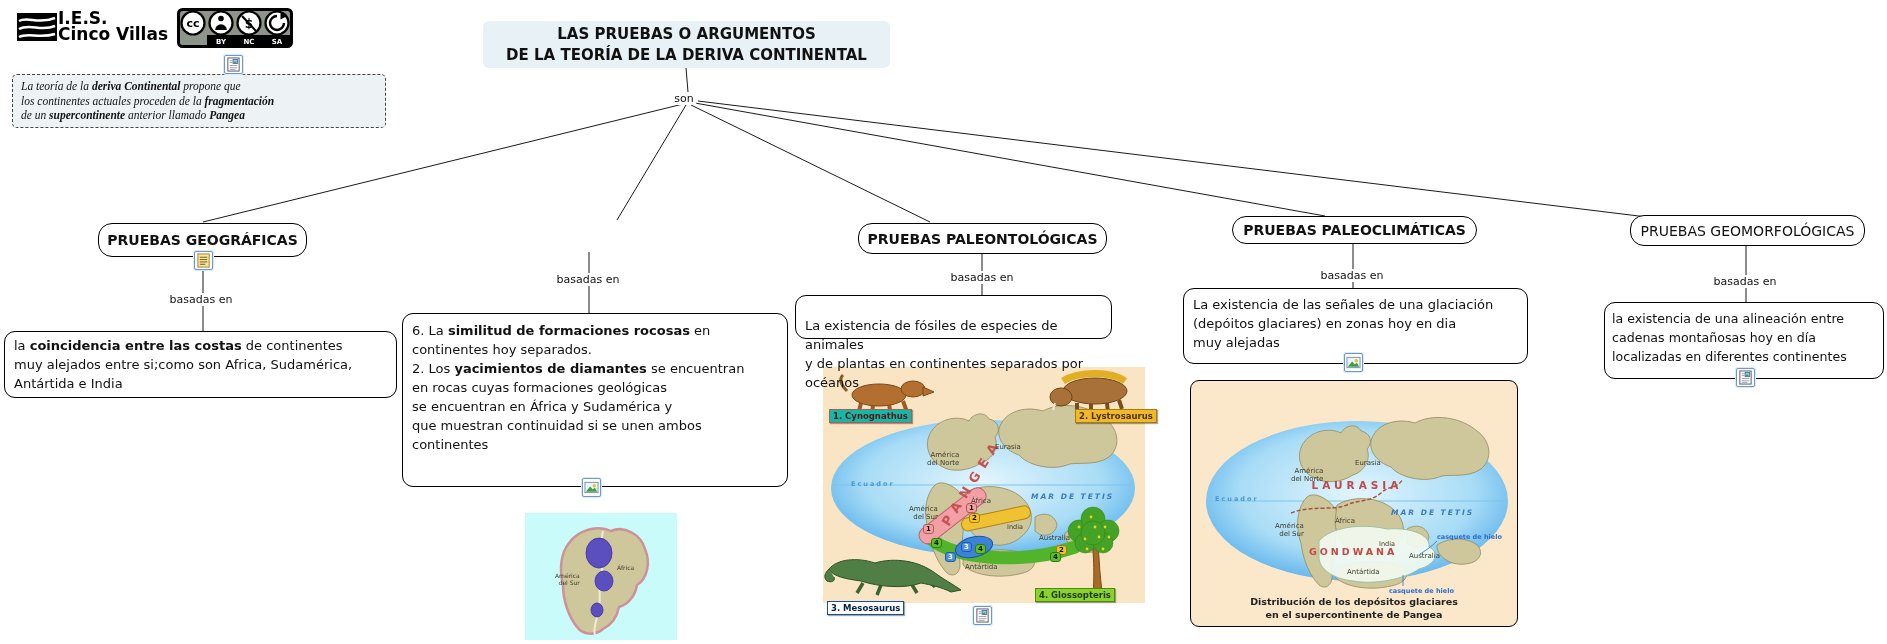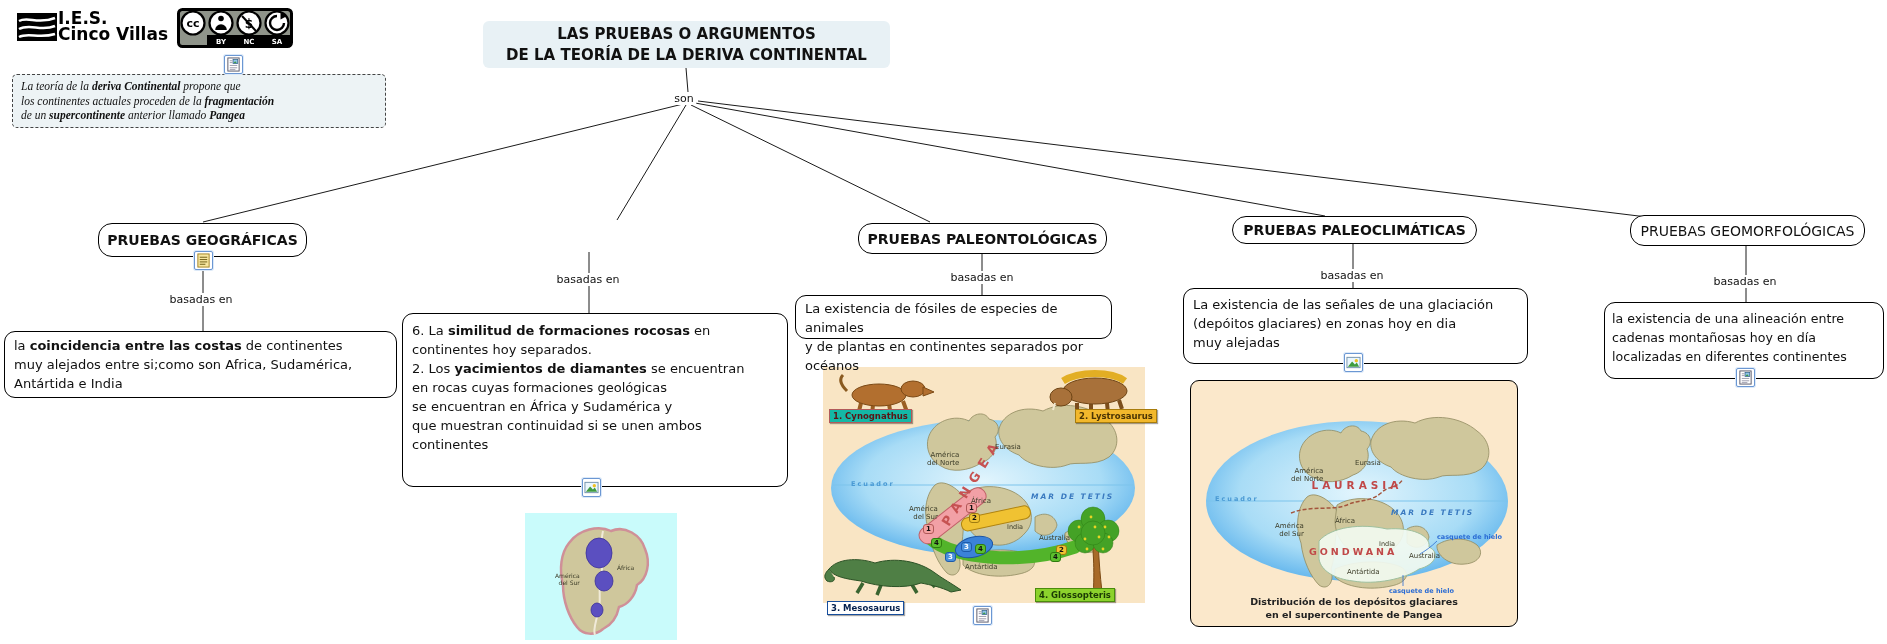--- a/index.html
+++ b/index.html
@@ -165,21 +165,21 @@
   <div class="desc" style="left:4px;top:331px;width:393px;height:67px"><span>la </span><b>coincidencia entre las costas</b><span> de continentes
 muy alejados entre si;como son Africa, Sudamérica,
 Antártida e India</span></div>
   <div class="desc" style="left:402px;top:313px;width:386px;height:174px;padding-top:7px"><span>6. La </span><b>similitud de formaciones rocosas</b><span> en
 continentes hoy separados.
 2. Los </span><b>yacimientos de diamantes</b><span> se encuentran
 en rocas cuyas formaciones geológicas
 se encuentran en África y Sudamérica y
 que muestran continuidad si se unen ambos
 continentes</span></div>
-  <div class="desc" style="left:795px;top:295px;width:317px;height:44px;padding-top:3px">La existencia de fósiles de especies de animales
+  <div class="desc" style="left:795px;top:295px;width:317px;height:44px;padding-top:20px">La existencia de fósiles de especies de animales
 y de plantas en continentes separados por océanos</div>
   <div class="desc" style="left:1604px;top:302px;width:280px;height:77px;padding:6px 7px;font-size:12.6px">la existencia de una alineación entre
 cadenas montañosas hoy en día
 localizadas en diferentes continentes</div>
   <div class="desc" style="left:1183px;top:288px;width:345px;height:76px;padding-top:6px">La existencia de las señales de una glaciación
 (depóitos glaciares) en zonas hoy en dia
 muy alejadas</div>
 
   <div class="mapbox" style="left:525px;top:513px;width:152px;height:127px;background:#c9fbfb">
     <svg width="152" height="127" viewBox="0 0 152 127">

